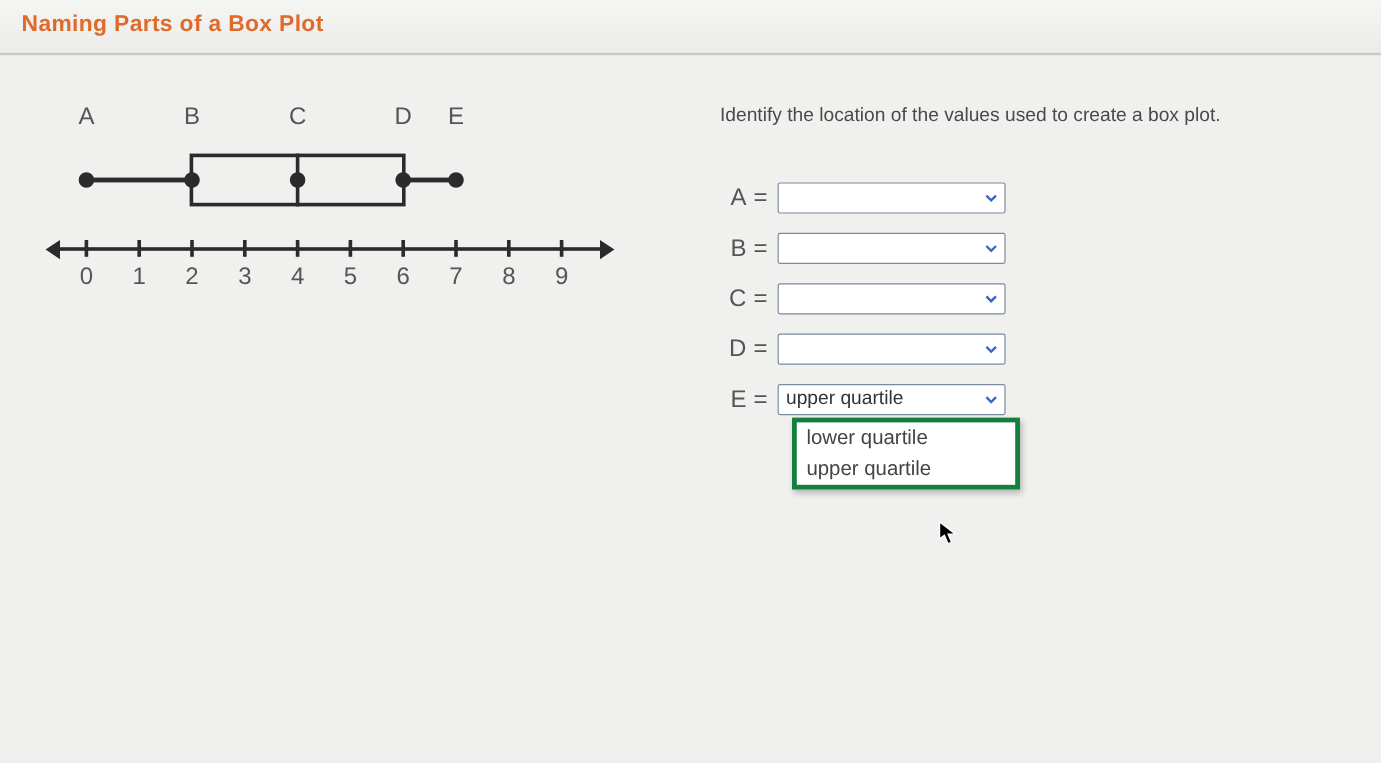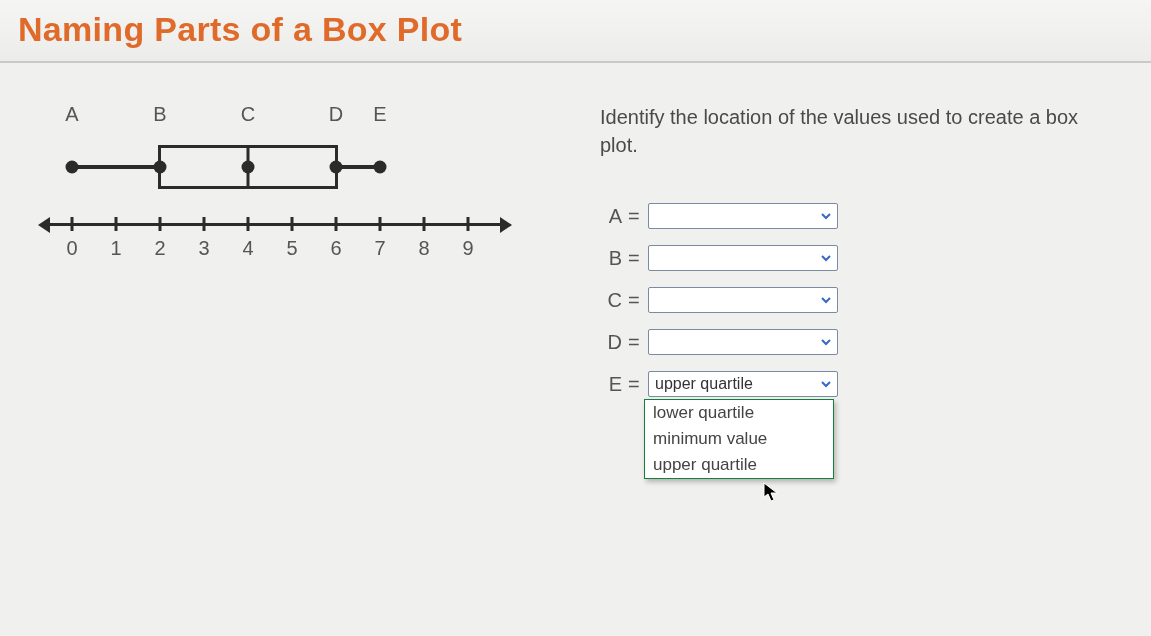--- a/index.html
+++ b/index.html
@@ -6,21 +6,21 @@
   html, body { width: 1151px; height: 636px; font-family: Arial, Helvetica, sans-serif; background: #f0f0ee; }
   body { position: relative; }
 
   .title-bar {
     padding: 10px 18px 12px 18px;
     border-bottom: 2px solid #c9c9c7;
     background: linear-gradient(#f5f5f3, #ececea);
   }
   .title-text {
     color: #e06a2a;
-    font-size: 34px;
+    font-size: 19px;
     font-weight: 700;
     letter-spacing: .3px;
   }
 
   .content {
     display: flex;
     padding: 40px 30px 20px 60px;
     gap: 110px;
   }
 
@@ -113,21 +113,21 @@
   .tick-label {
     position: absolute;
     top: 24px;
     font-size: 20px;
     color: #555;
     transform: translateX(-50%);
   }
 
   
   .question-area { flex: 1; color: #4a4a4a; }
-  .prompt { font-size: 20px; line-height: 1.4; margin-bottom: 44px; max-width: 520px; }
+  .prompt { font-size: 16px; line-height: 1.4; margin-bottom: 44px; max-width: 520px; }
 
   .answer-row {
     display: flex;
     align-items: center;
     gap: 6px;
     margin-bottom: 16px;
     font-size: 20px;
     color: #555;
     position: relative;
   }
@@ -151,25 +151,25 @@
     position: absolute;
     right: 4px; top: 5px;
     width: 14px; height: 14px;
     display: flex; align-items: center; justify-content: center;
   }
   .select-box .chev svg { width: 12px; height: 12px; }
   .select-box.empty { color: transparent; }
 
   .dropdown-panel {
     position: absolute;
-    left: 44px;
+    left: 60px;
     top: 28px;
     width: 190px;
     background: #fff;
-    border: 1px solid #15803d;
+    border: 4px solid #15803d;
     box-shadow: 2px 3px 5px rgba(0,0,0,.25);
     z-index: 5;
     font-size: 17px;
   }
   .dropdown-panel .opt {
     padding: 3px 8px;
     color: #444;
     cursor: pointer;
   }
   .dropdown-panel .opt.selected {
@@ -307,21 +307,20 @@
         <span>upper quartile</span>
         <span class="chev">
           <svg viewBox="0 0 12 12">
               <path d="M2 4l4 4 4-4" fill="none" stroke="#3a66c4" stroke-width="2"></path>
             </svg>
         </span>
       </div>
 
       <div class="dropdown-panel">
         <div class="opt">lower quartile</div>
-        <div class="opt">minimum value</div>
         <div class="opt">upper quartile</div>
 
         <div class="cursor-glyph">
           <svg viewBox="0 0 16 20">
             <path d="M1 1 L1 15 L5 12 L8 19 L11 18 L8 11 L14 11 Z" fill="#000" stroke="#fff" stroke-width="1"></path>
           </svg>
         </div>
       </div>
     </div>
 

